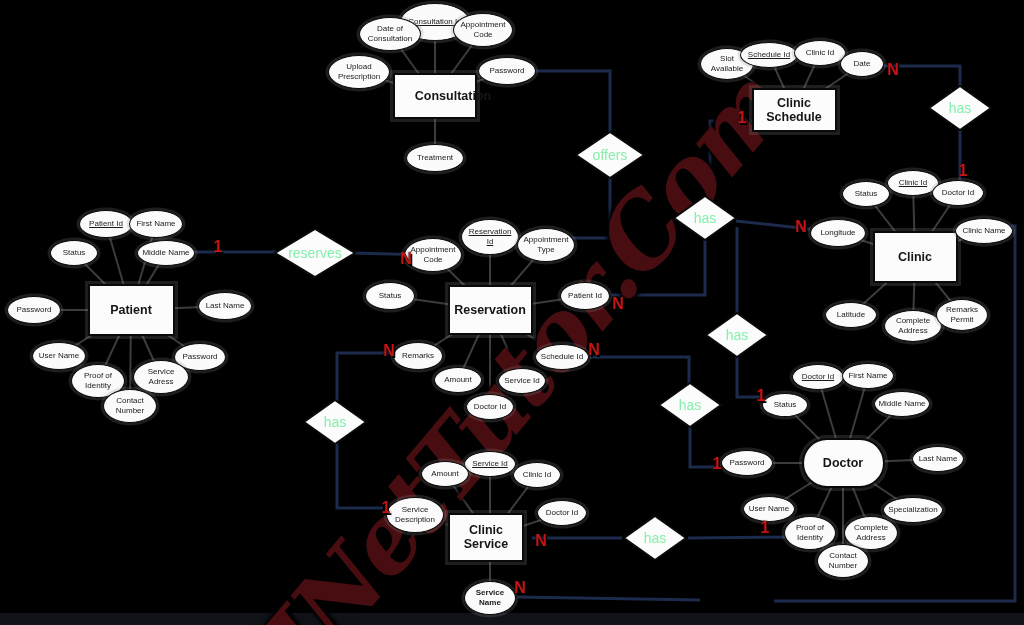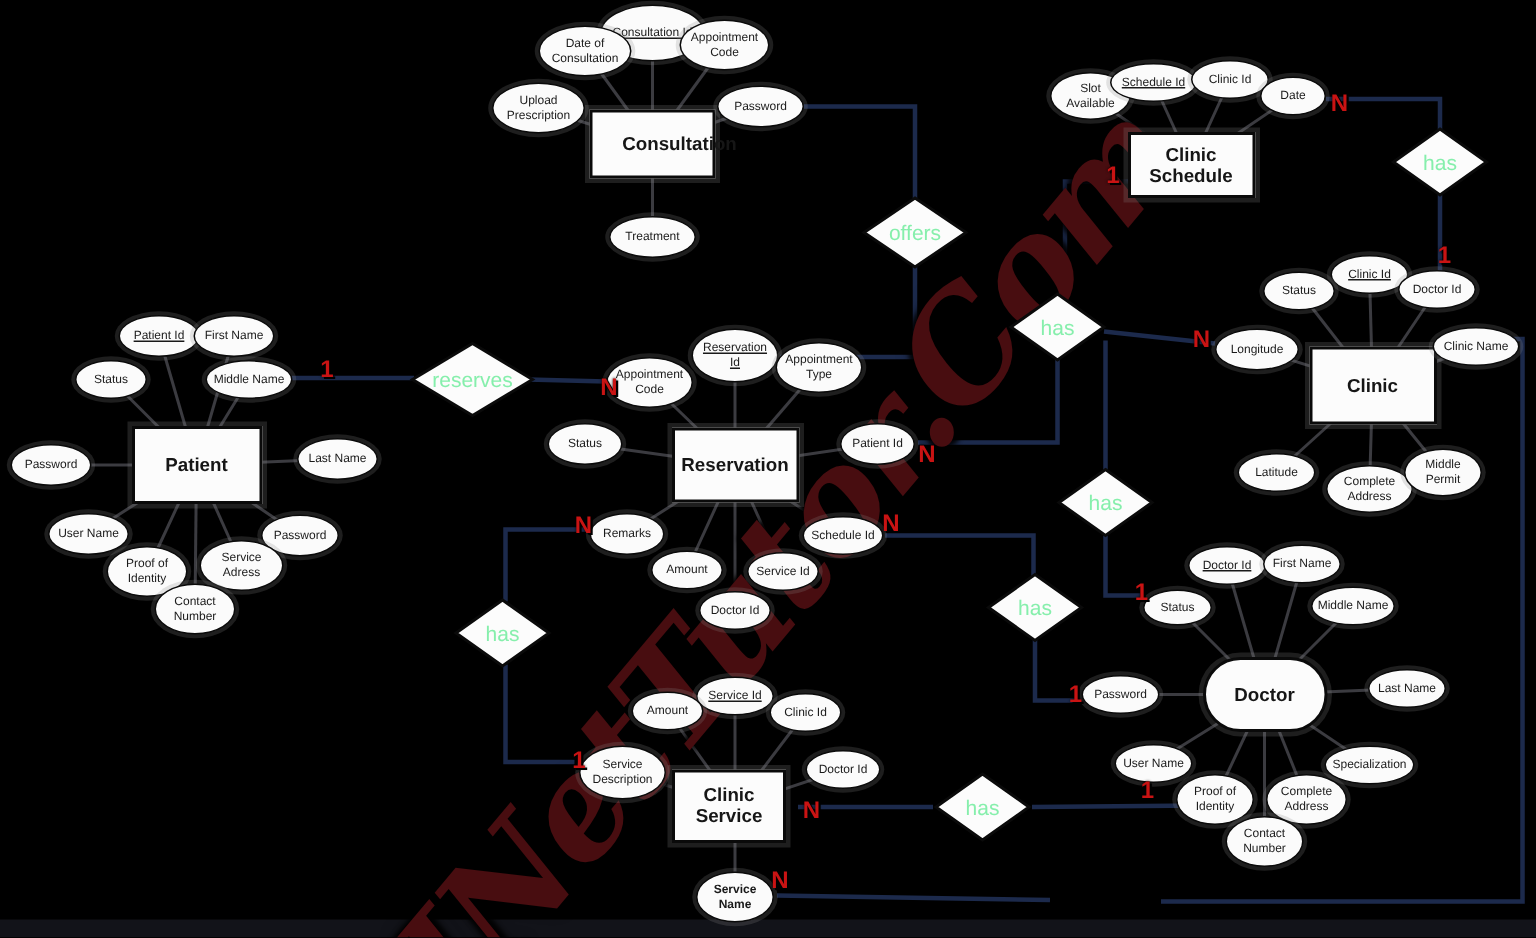--- a/index.html
+++ b/index.html
@@ -139,21 +139,21 @@
     <div class="attr" style="left: 794px; top: 40px; width: 52px; height: 26px;">Clinic Id</div>
     <div class="attr" style="left: 840px; top: 51px; width: 44px; height: 26px;">Date</div>
     <div class="entity" style="left: 872.5px; top: 231px; width: 85px; height: 52px;">Clinic</div>
     <div class="attr key" style="left: 887px; top: 170px; width: 52px; height: 26px;">Clinic Id</div>
     <div class="attr" style="left: 842px; top: 181px; width: 48px; height: 26px;">Status</div>
     <div class="attr" style="left: 932px; top: 180px; width: 52px; height: 26px;">Doctor Id</div>
     <div class="attr" style="left: 810px; top: 219px; width: 56px; height: 28px;">Longitude</div>
     <div class="attr" style="left: 955px; top: 218px; width: 58px; height: 26px;">Clinic Name</div>
     <div class="attr" style="left: 825px; top: 302px; width: 52px; height: 26px;">Latitude</div>
     <div class="attr" style="left: 884px; top: 310px; width: 58px; height: 32px;">Complete Address</div>
-    <div class="attr" style="left: 936px; top: 299px; width: 52px; height: 32px;">Middle Permit</div>
+    <div class="attr" style="left: 936px; top: 299px; width: 52px; height: 32px;">Remarks Permit</div>
     <div class="entity" style="left: 87.5px; top: 284px; width: 87px; height: 52px;">Patient</div>
     <div class="attr key" style="left: 79px; top: 210px; width: 54px; height: 28px;">Patient Id</div>
     <div class="attr" style="left: 129px; top: 210px; width: 54px; height: 28px;">First Name</div>
     <div class="attr" style="left: 50px; top: 240px; width: 48px; height: 26px;">Status</div>
     <div class="attr" style="left: 137px; top: 240px; width: 58px; height: 26px;">Middle Name</div>
     <div class="attr" style="left: 7px; top: 296px; width: 54px; height: 28px;">Password</div>
     <div class="attr" style="left: 198px; top: 292px; width: 54px; height: 28px;">Last Name</div>
     <div class="attr" style="left: 32px; top: 342px; width: 54px; height: 28px;">User Name</div>
     <div class="attr" style="left: 174px; top: 343px; width: 52px; height: 28px;">Password</div>
     <div class="attr" style="left: 71px; top: 364px; width: 54px; height: 34px;">Proof of Identity</div>

